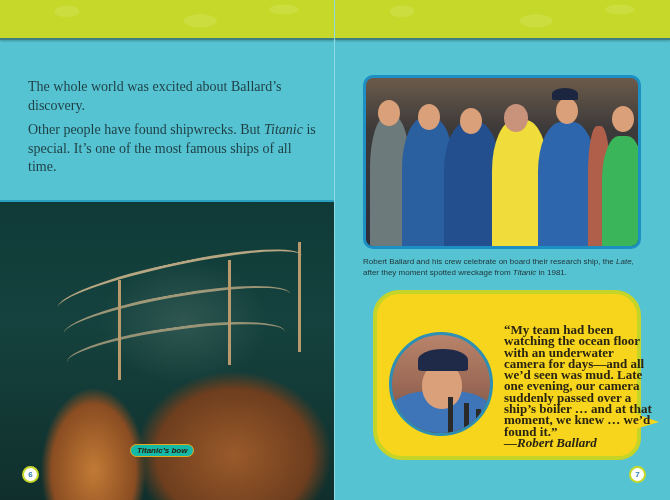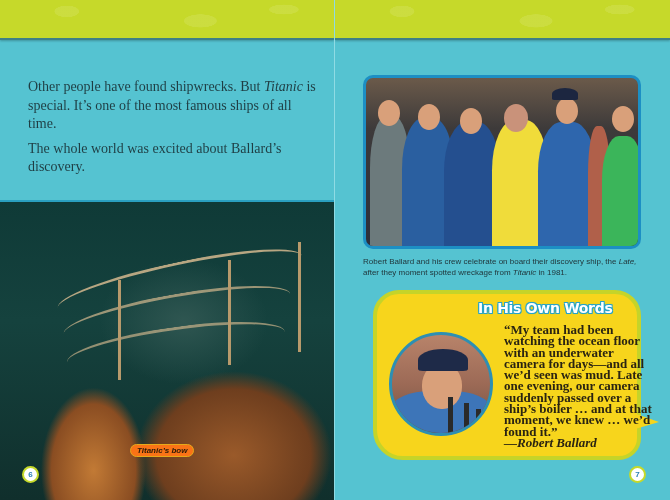--- a/index.html
+++ b/index.html
@@ -32,21 +32,21 @@
       background:
         radial-gradient(ellipse 140px 120px at 70% 85%, #9a5a2a 0%, #6e3e1e 55%, transparent 70%),
         radial-gradient(ellipse 70px 110px at 28% 90%, #c27a35 0%, #8a4d22 60%, transparent 75%),
         radial-gradient(ellipse 120px 90px at 55% 40%, #2f5651 0%, transparent 70%),
         linear-gradient(180deg, #0f3a37 0%, #15423e 40%, #102f2c 100%);
     }
     .rail { position: absolute; border-top: 3px solid #c9b28a; border-radius: 60% 60% 0 0; opacity: 0.9; }
     .post { position: absolute; width: 3px; background: #b89a6c; }
     .photo-label {
       position: absolute; left: 130px; top: 444px; padding: 1px 6px;
-      background: #f97316; border-radius: 8px; border: 1px solid #e6a91a;
+      background: #14b8a6; border-radius: 8px; border: 1px solid #e6a91a;
       font-family: "Liberation Sans", sans-serif; font-style: italic; font-weight: bold; font-size: 8px; color: #2a1a08;
     }
     .page-num {
       position: absolute; width: 17px; height: 17px; border-radius: 50%;
       background: #ffffff; border: 2px solid #c6d92a;
       font-family: "Liberation Sans", sans-serif; font-weight: bold; font-size: 8px; color: #2a7fb5;
       display: flex; align-items: center; justify-content: center;
     }
 
     .crew-photo {
@@ -94,22 +94,22 @@
   </style>
 </head>
 <body>
 
 <div class="spread">
 
   <div class="page page-left">
     <div class="top-band"></div>
 
     <div class="body-text">
+      <p>The whole world was excited about Ballard’s discovery.</p>
       <p><span>Other people have found shipwrecks. But </span><em>Titanic</em><span> is special. It’s one of the most famous ships of all time.</span></p>
-      <p>The whole world was excited about Ballard’s discovery.</p>
     </div>
 
     <div class="wreck-photo">
       <div class="rail" style="left:55px;top:60px;width:250px;height:40px;transform:rotate(-12deg);"></div>
       <div class="rail" style="left:62px;top:92px;width:230px;height:40px;transform:rotate(-10deg);opacity:0.75"></div>
       <div class="rail" style="left:66px;top:125px;width:220px;height:40px;transform:rotate(-8deg);opacity:0.7"></div>
       <div class="post" style="left:118px;top:78px;height:100px;"></div>
       <div class="post" style="left:228px;top:58px;height:105px;"></div>
       <div class="post" style="left:298px;top:40px;height:110px;"></div>
     </div>
@@ -134,36 +134,35 @@
       <div class="head" style="left:138px;top:26px;width:24px;height:28px;background:#c9927a;"></div>
       <div class="person" style="left:172px;width:58px;height:124px;background:#2e66ad;"></div>
       <div class="head" style="left:190px;top:20px;width:22px;height:26px;"></div>
       <div style="position:absolute;left:186px;top:10px;width:26px;height:12px;border-radius:50% 50% 10% 10%;background:#1c2640;"></div>
       <div class="person" style="left:222px;width:22px;height:120px;background:#b0604a;"></div>
       <div class="person" style="left:236px;width:42px;height:110px;background:#3bb55a;"></div>
       <div class="head" style="left:246px;top:28px;width:22px;height:26px;"></div>
     </div>
 
     <div class="caption">
-      <span>Robert Ballard and his crew celebrate on board their discovery ship, the </span><em>Late,</em><span> after they moment spotted wreckage from </span><em>Titanic</em><span> in 1981.</span>
+      <span>Robert Ballard and his crew celebrate on board their research ship, the </span><em>Late,</em><span> after they moment spotted wreckage from </span><em>Titanic</em><span> in 1981.</span>
     </div>
 
     <div class="bubble"></div>
     <div class="bubble-tail"></div>
 
     <div class="portrait" style="left:54px;">
       <div class="shirt"></div>
       <div class="face"></div>
       <div class="cap"></div>
       <div class="mic" style="left:56px;height:36px;"></div>
       <div class="mic" style="left:72px;height:30px;"></div>
       <div class="mic" style="left:84px;height:24px;"></div>
     </div>
   </div>
 
-  <div class="quote-title">In His Own Words</div>
   <div class="quote">
     <div>“My team had been watching the ocean floor with an underwater camera for days—and all we’d seen was mud. Late one evening, our camera suddenly passed over a ship’s boiler … and at that moment, we knew … we’d found it.”</div>
     <div class="quote-attr">—Robert Ballard</div>
   </div>
 
   <div class="page-num" style="left:629px;top:466px;">7</div>
 </div>
 
 </body></html>

